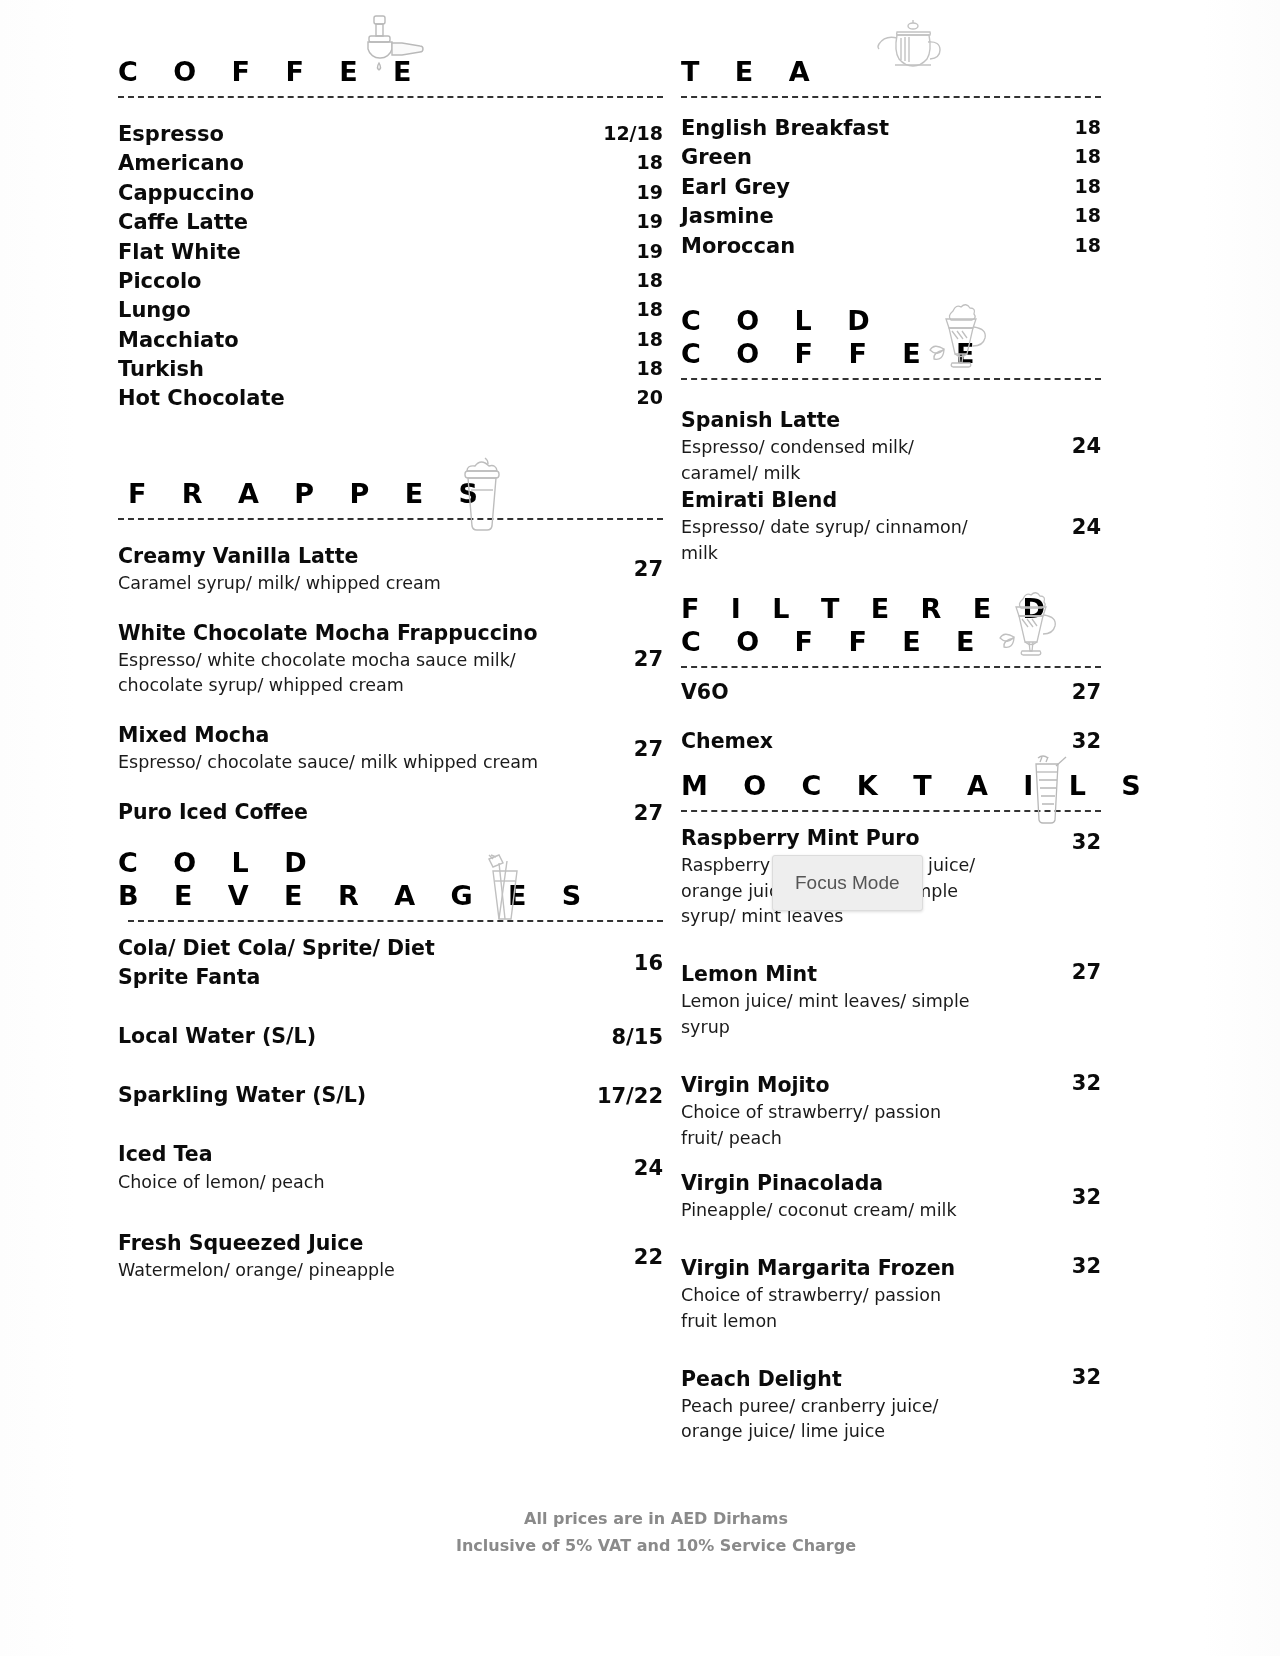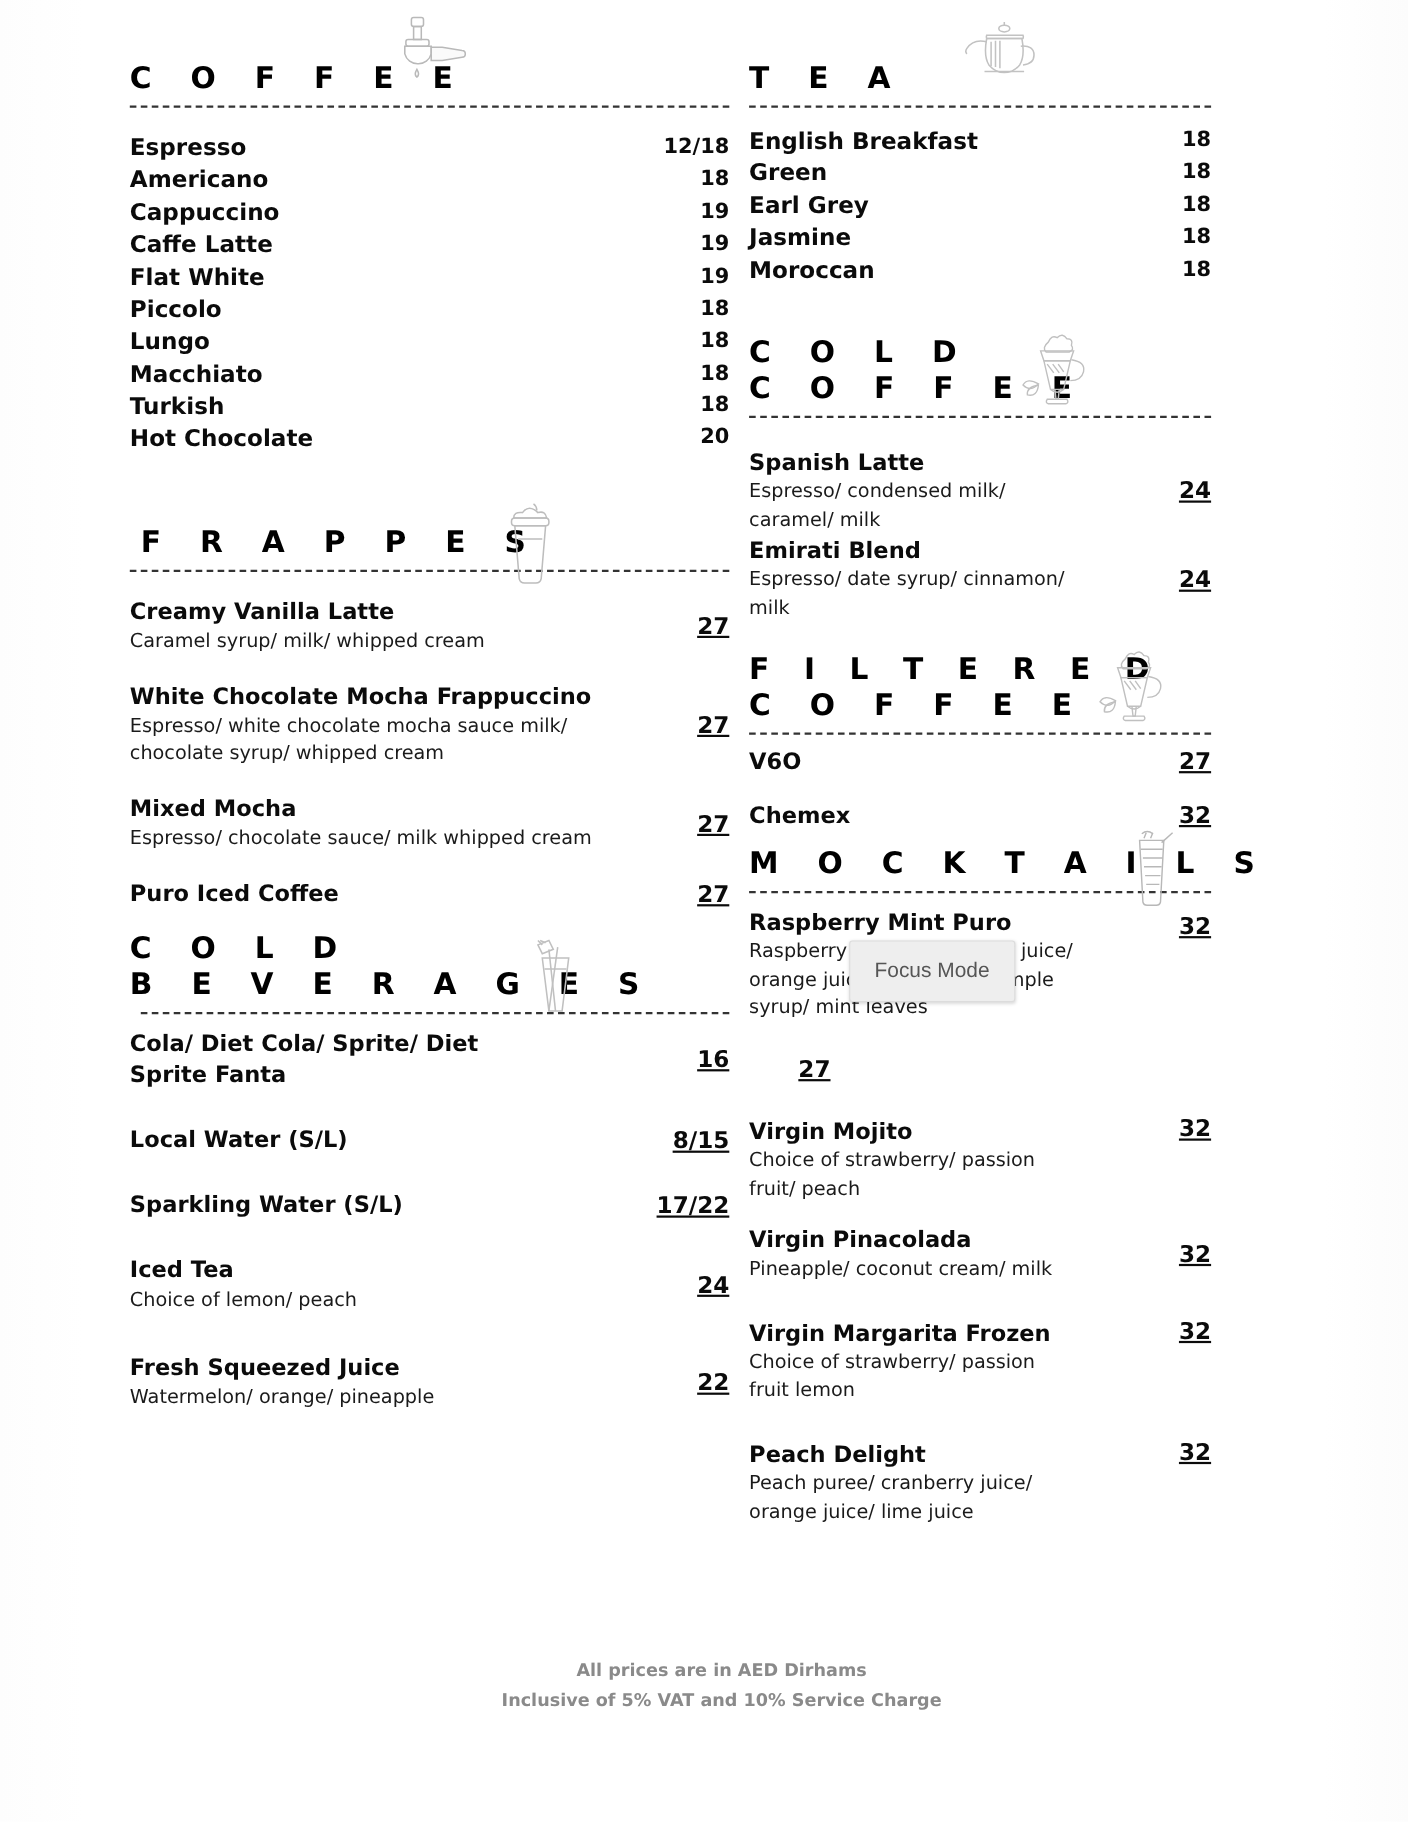--- a/index.html
+++ b/index.html
@@ -85,21 +85,21 @@
   }
 
   
   .list-tight .item { margin-bottom: 0; }
   .list-tight .item-name { font-size: 21px; line-height: 1.40; }
   .list-tight .item-price { font-size: 19px; line-height: 1.40; }
 
   
   .list-spaced .item { margin-bottom: 22px; }
 
-  .price-mid .item-price { align-self: center; text-decoration: underline; }
+  .price-mid .item-price { align-self: center; }
 
   
   .footer {
     position: absolute;
     left: 0; right: 0;
     bottom: 96px;
     text-align: center;
     font-family: "DejaVu Sans", sans-serif;
     font-weight: bold;
     font-size: 16px;
@@ -471,20 +471,24 @@
       </div>
       <div class="items price-mid" style="margin-top:12px">
         <div class="item" style="margin-bottom:30px">
           <div class="item-main">
             <div class="item-name">Raspberry Mint Puro</div>
             <div class="item-desc">Raspberry puree/ cranberry juice/ orange juice/ ginger ale/ simple syrup/ mint leaves</div>
           </div>
           <div class="item-price" style="align-self:flex-start; padding-top:6px">32</div>
         </div>
         <div class="item" style="margin-bottom:30px">
+          <div class="item-main">
+            <div class="item-name">Lemon Mint</div>
+            <div class="item-desc">Lemon juice/ mint leaves/ simple syrup</div>
+          </div>
           <div class="item-price" style="align-self:flex-start">27</div>
         </div>
         <div class="item" style="margin-bottom:18px">
           <div class="item-main">
             <div class="item-name">Virgin Mojito</div>
             <div class="item-desc">Choice of strawberry/ passion fruit/ peach</div>
           </div>
           <div class="item-price" style="align-self:flex-start">32</div>
         </div>
         <div class="item" style="margin-bottom:30px">

